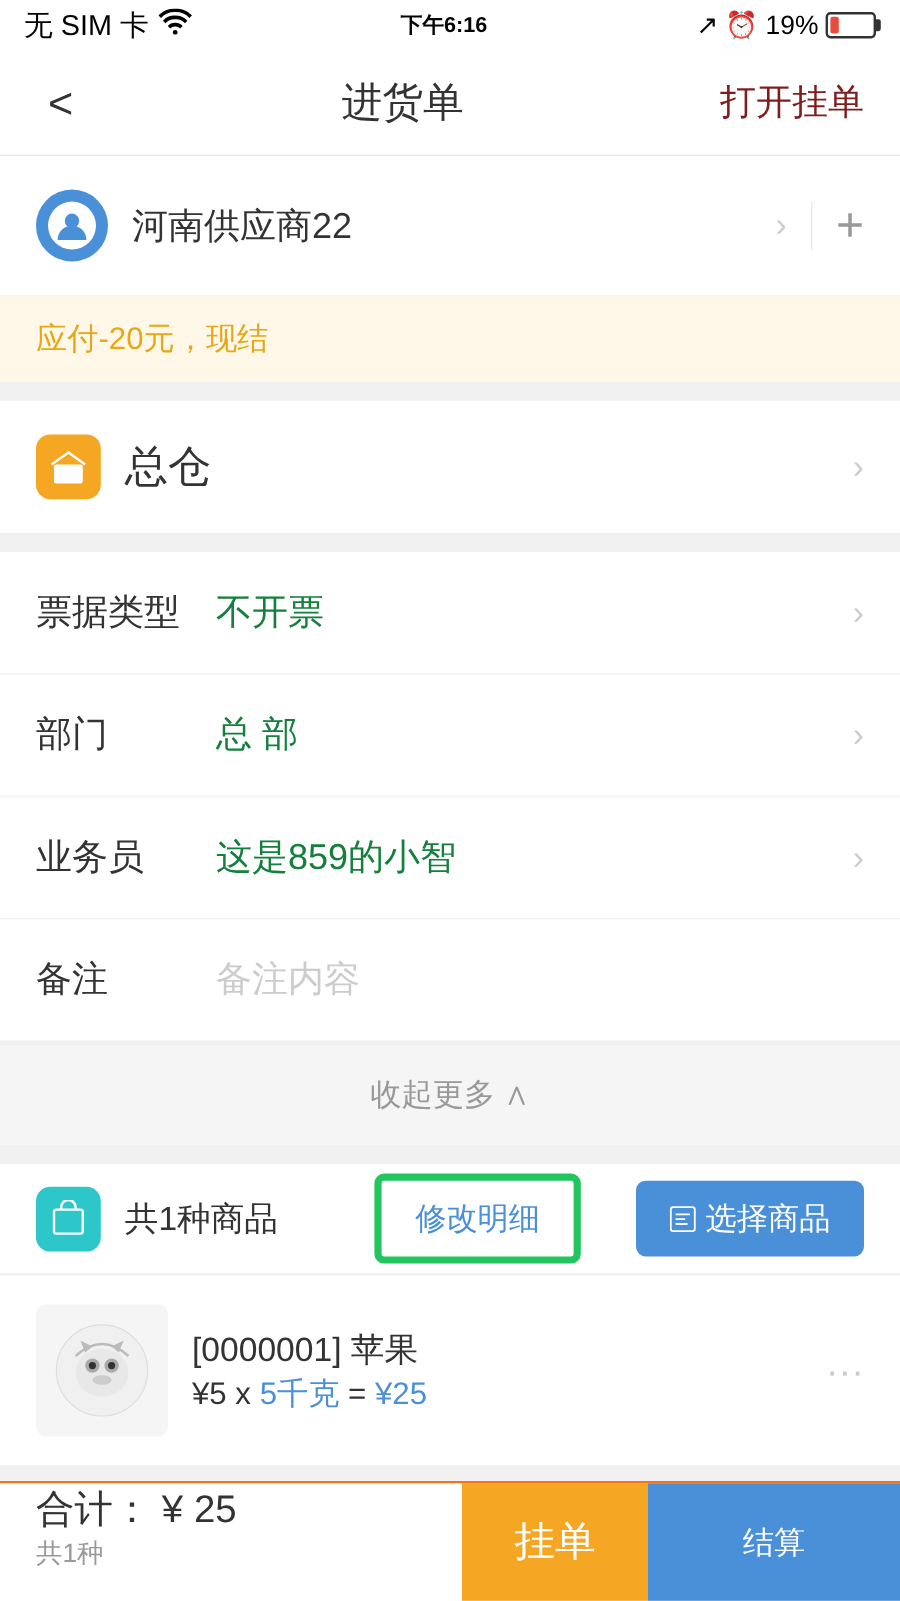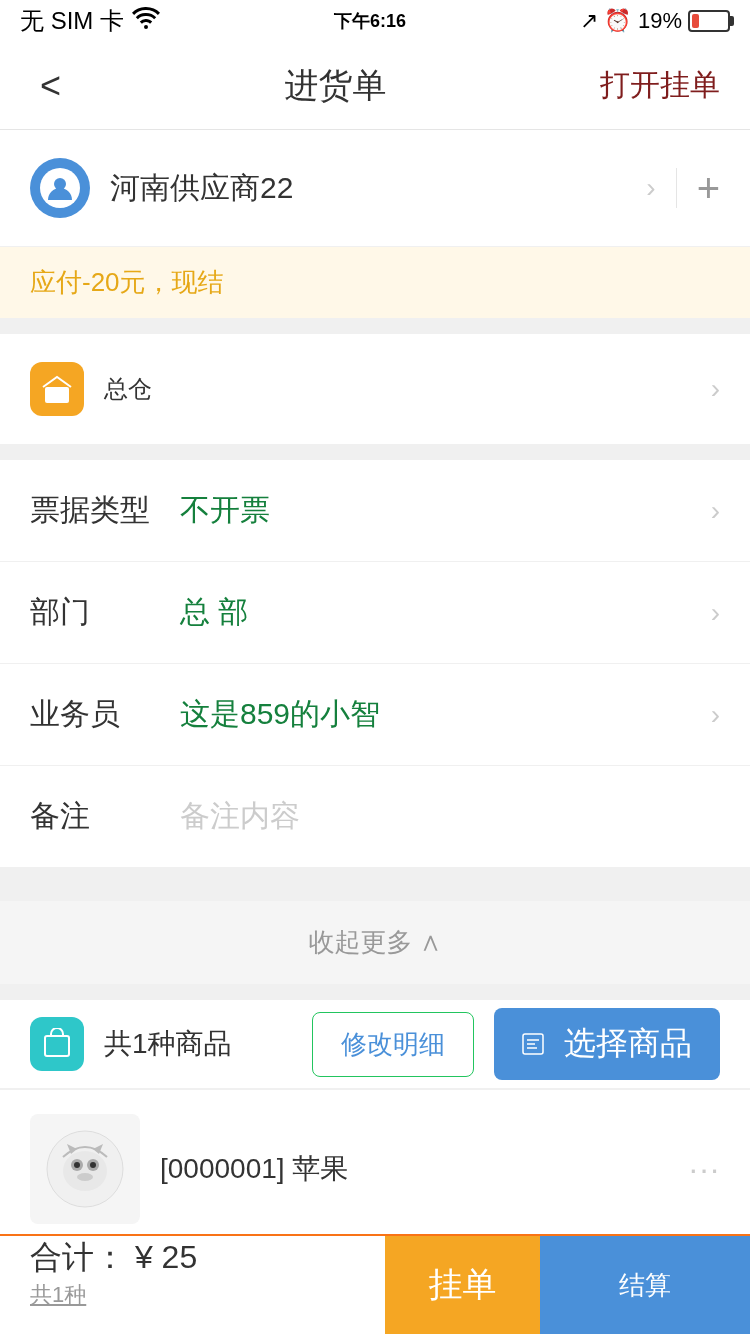--- a/index.html
+++ b/index.html
@@ -126,28 +126,28 @@
       cursor: pointer;
     }
     .row-item:last-child { border-bottom: none; }
     .row-icon {
       width: 54px; height: 54px; border-radius: 12px; background: #f5a623;
       display: flex; align-items: center; justify-content: center;
       margin-right: 20px; flex-shrink: 0; font-size: 28px; color: #fff;
     }
     .row-label {
       flex: 1;
-      font-size: 24px;
+      font-size: 36px;
       color: #333;
     }
 
     
     .form-section {
       background: #fff;
-      margin-bottom: 34px;
+      margin-bottom: 4px;
     }
     .form-row {
       display: flex;
       align-items: center;
       padding: 30px 30px;
       border-bottom: 1px solid #f0f0f0;
       cursor: pointer;
     }
     .form-row:last-child { border-bottom: none; }
     .form-label {
@@ -191,39 +191,40 @@
       width: 54px; height: 54px; border-radius: 12px; background: #2ec7c9;
       display: flex; align-items: center; justify-content: center;
       flex-shrink: 0; font-size: 26px; color: #fff;
     }
     .product-count {
       flex: 1;
       font-size: 28px;
       color: #333;
     }
     .btn-outline {
-      border: 1px solid #22c55e;
+      border: 6px solid #22c55e;
       color: #4a90d9;
       background: #fff;
       border-radius: 8px;
       padding: 14px 28px;
       font-size: 26px;
       cursor: pointer;
     }
     .btn-blue {
       background: #4a90d9;
       color: #fff;
       border: none;
       border-radius: 8px;
       padding: 14px 28px;
-      font-size: 32px;
-      cursor: pointer;
-      display: flex;
-      align-items: center;
-      gap: 20px;
+      font-size: 26px;
+      cursor: pointer;
+      display: flex;
+      align-items: center;
+      gap: 8px;
+      margin-left: 26px;
     }
 
     
     .product-item {
       background: #fff;
       margin-top: 2px;
       display: flex;
       align-items: center;
       padding: 24px 30px;
       gap: 20px;
@@ -273,21 +274,20 @@
       padding: 0 30px;
     }
     .total-amount {
       font-size: 32px;
       color: #333;
       font-weight: 500;
     }
     .total-count {
       font-size: 22px;
       color: #999;
-      text-decoration: underline;
     }
     .bottom-btn-pending {
       width: 155px;
       height: 100%;
       background: #f5a623;
       display: flex;
       align-items: center;
       justify-content: center;
       font-size: 34px;
       color: #fff;
@@ -428,20 +428,23 @@
           <circle cx="32" cy="36" r="3" fill="#333"></circle>
           <circle cx="48" cy="36" r="3" fill="#333"></circle>
           <ellipse cx="40" cy="48" rx="8" ry="4" fill="#ccc"></ellipse>
           <path d="M18 28 Q40 8 62 28" stroke="#bbb" stroke-width="2" fill="none"></path>
           <path d="M26 25 L22 15 L32 20" fill="#bbb"></path>
           <path d="M54 25 L58 15 L48 20" fill="#bbb"></path>
         </svg>
       </div>
       <div class="product-info">
         <div class="product-name">[0000001] 苹果</div>
+        <div class="product-price">
+          <span>¥5 x </span><span class="highlight">5千克</span><span> = </span><span class="total">¥25</span>
+        </div>
       </div>
       <span class="more-btn">···</span>
     </div>
   </div>
 
   <div class="spacer"></div>
 </div>
 
 <div class="bottom-bar">
   <div class="bottom-total">

